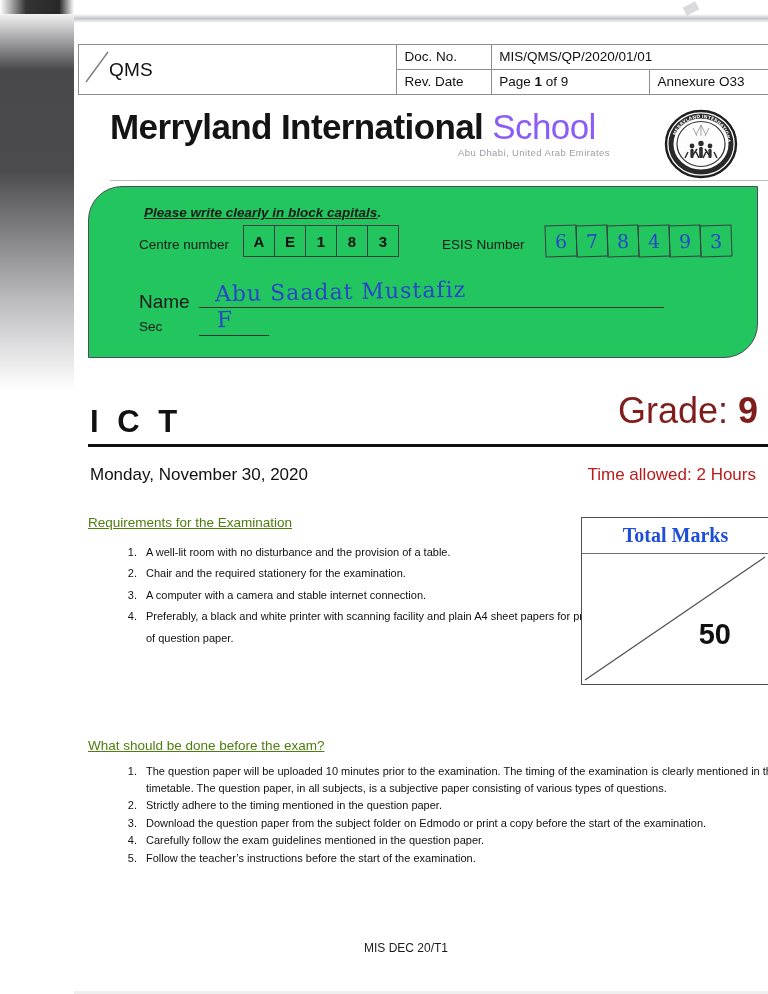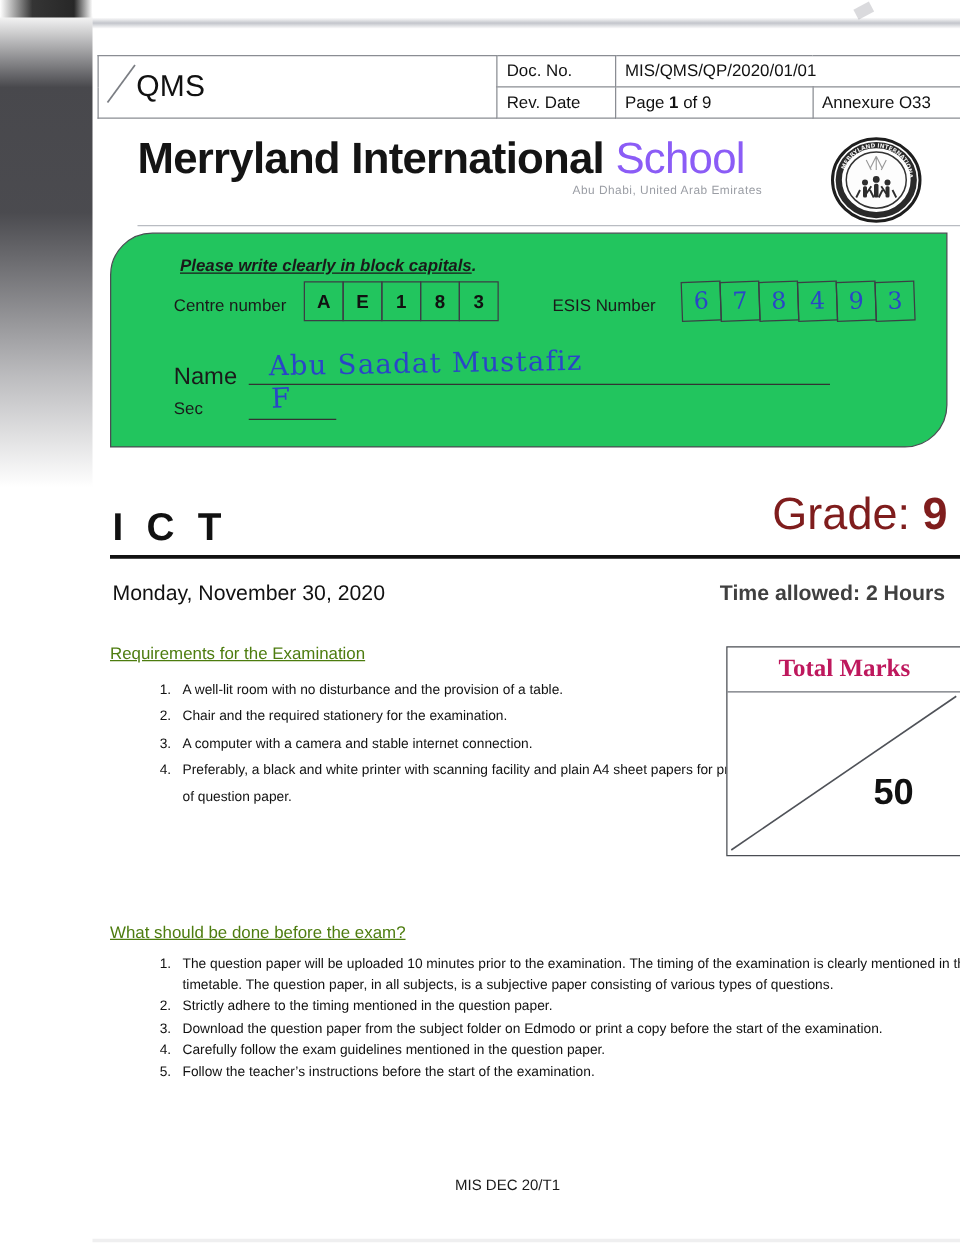--- a/index.html
+++ b/index.html
@@ -80,21 +80,21 @@
     padding: 2px 7px;
     height: 20px;
     line-height: 18px;
     vertical-align: middle;
     white-space: nowrap;
   }
   .qms-cell {
     width: 350px;
     position: relative;
     padding-left: 30px !important;
-    font-size: 24px;
+    font-size: 19px;
     font-weight: 400;
     letter-spacing: .2px;
   }
   .qms-slash {
     position: absolute;
     left: 5px; top: 5px;
     width: 26px; height: 34px;
     overflow: hidden;
   }
   .qms-slash svg { display: block; }
@@ -267,22 +267,21 @@
   .date-line {
     position: absolute;
     left: 90px; top: 465px;
     font-size: 17px;
     color: #111;
   }
   .time-line {
     position: absolute;
     right: 12px; top: 465px;
     font-size: 17px;
-    color: #404040;
-    font-weight: bold;
+    color: #b91c1c;
   }
 
   
   .sec-head {
     position: absolute;
     font-size: 13.5px;
     color: #4d7c0f;
     text-decoration: underline;
   }
   .sec-head.req { left: 88px; top: 515px; }
@@ -319,21 +318,21 @@
   }
   .marks-head {
     height: 35px;
     border-bottom: 1.3px solid #6e7178;
     display: flex;
     align-items: center;
     justify-content: center;
     font-family: "Liberation Serif", serif;
     font-weight: 700;
     font-size: 20px;
-    color: #be185d;
+    color: #1d4ed8;
   }
   .marks-body {
     position: relative;
     height: 129px;
   }
   .marks-diag { position: absolute; left: 0; top: 0; }
   .marks-val {
     position: absolute;
     right: 38px; bottom: 32px;
     font-size: 29px;

